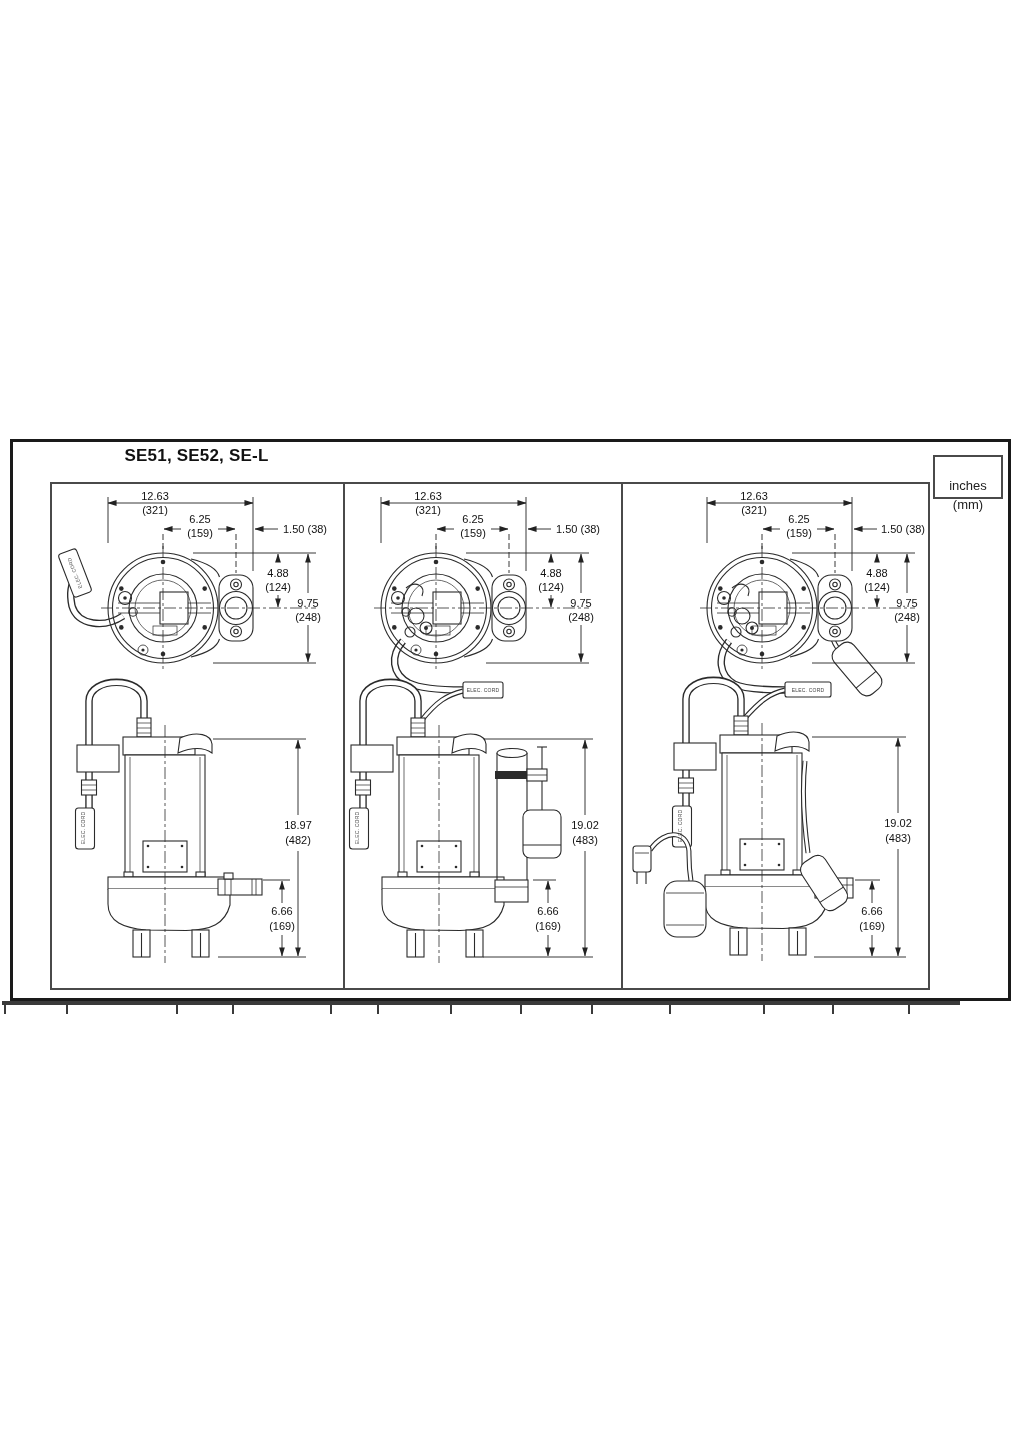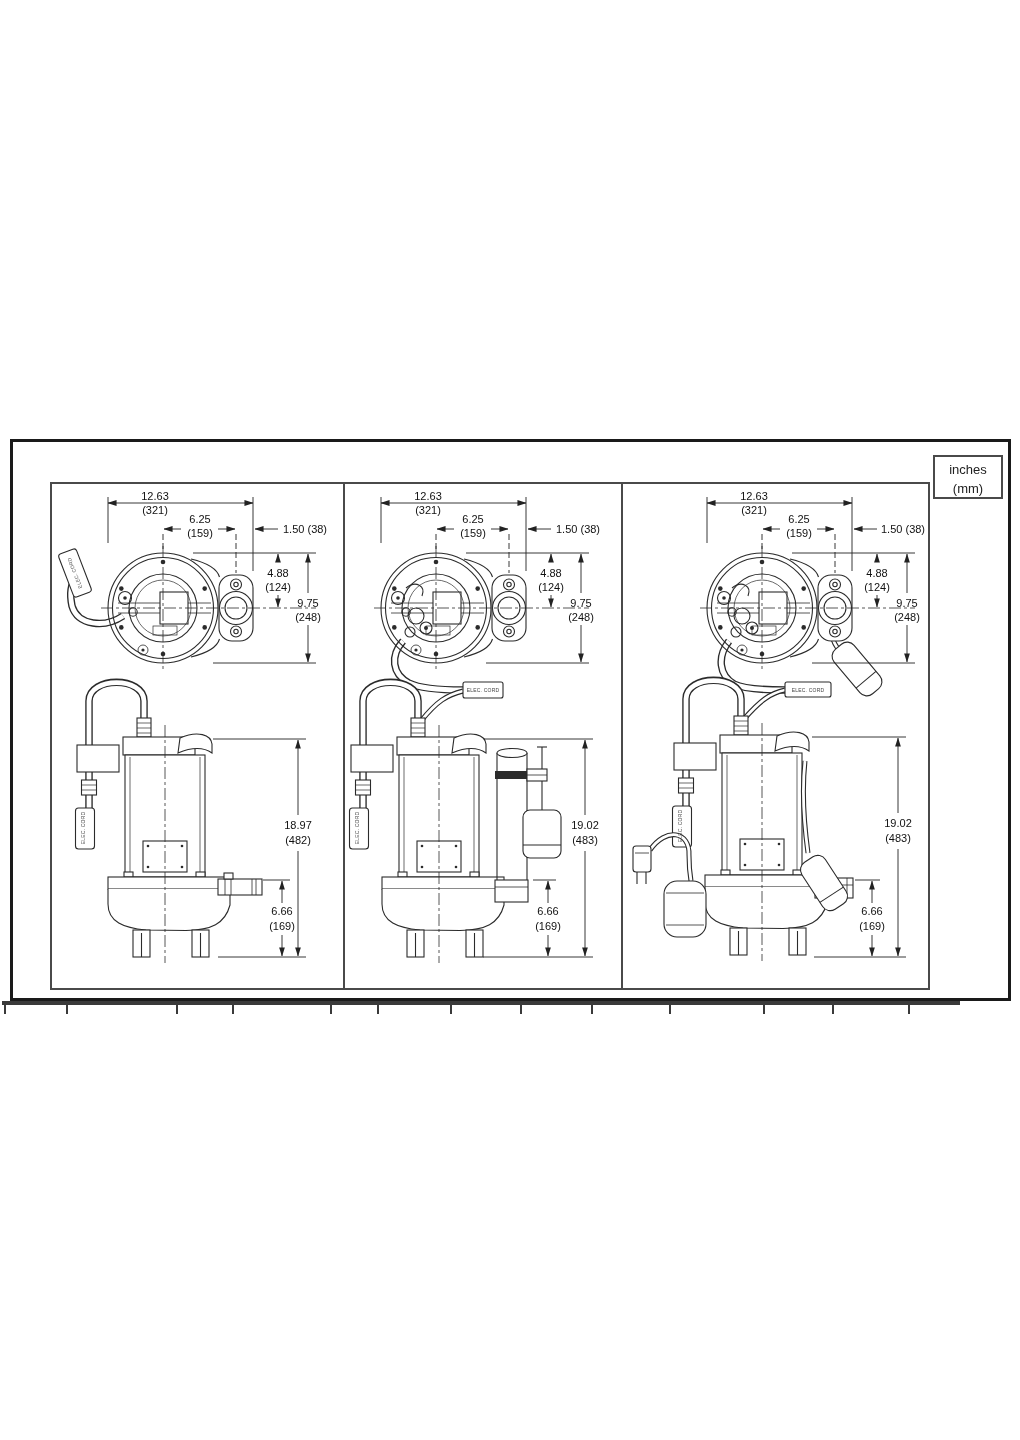--- a/index.html
+++ b/index.html
@@ -7,21 +7,21 @@
         font-family:"Liberation Sans",sans-serif;}
   #frame{position:absolute;left:10px;top:439px;width:1001px;height:562px;
          border:3px solid #1a1a1a;box-sizing:border-box;background:#fff;}
   .panel-title{position:absolute;top:446px;height:22px;text-align:center;
                font-weight:bold;font-size:17px;color:#111;letter-spacing:.2px;}
   #inner-box{position:absolute;left:50px;top:482px;width:880px;height:508px;
              border:2px solid #4a4a4a;box-sizing:border-box;}
   .divider{position:absolute;top:482px;width:2px;height:508px;background:#4a4a4a;}
   #unit-box{position:absolute;left:933px;top:455px;width:70px;height:44px;
             border:2px solid #4a4a4a;box-sizing:border-box;text-align:center;
-            font-size:13px;color:#222;line-height:19px;padding-top:3px;background:#fff;}
+            font-size:13px;color:#222;line-height:19px;padding-top:19px;background:#fff;}
   svg.panel{position:absolute;overflow:hidden;}
   #table-rule{position:absolute;left:2px;top:1001px;width:958px;height:4px;background:#3a3a3a;}
   .tick{position:absolute;top:1005px;width:2px;height:9px;background:#3a3a3a;}
   
   .dimtxt{font-family:"Liberation Sans",sans-serif;font-size:11px;fill:#111;}
   .tagtxt{font-family:"Liberation Sans",sans-serif;font-size:5px;fill:#444;letter-spacing:.2px;}
 </style>
 </head>
 <body>
 
@@ -99,20 +99,21 @@
         <path d="M-21,-13 V-36 C-21,-60.5 -76,-60.5 -76,-36 V85" stroke="#fff" stroke-width="4.8"></path>
         <rect x="-88" y="8" width="42" height="27" fill="#fff" stroke-width="1.1"></rect>
         <rect x="-83.5" y="43" width="15" height="15" fill="#fff" stroke-width="1.1"></rect>
         <path d="M-83.5,48 H-68.5 M-83.5,53 H-68.5" stroke-width="0.7"></path>
         <rect x="-89.5" y="71" width="19" height="41" rx="3" fill="#fff" stroke-width="1.1"></rect>
       </g>
     </defs>
   </svg>
 
   <div id="frame"></div>
+  <div class="panel-title" style="left:50px;width:293px;">SE51, SE52, SE-L</div>
   <div id="inner-box"></div>
   <div class="divider" style="left:343px;"></div>
   <div class="divider" style="left:621px;"></div>
   <div id="unit-box">
     <div>inches</div>
     <div>(mm)</div>
   </div>
 
   <svg class="panel" style="left:50px;top:483px;" width="293" height="507" viewBox="0 0 293 507">
     <g>

